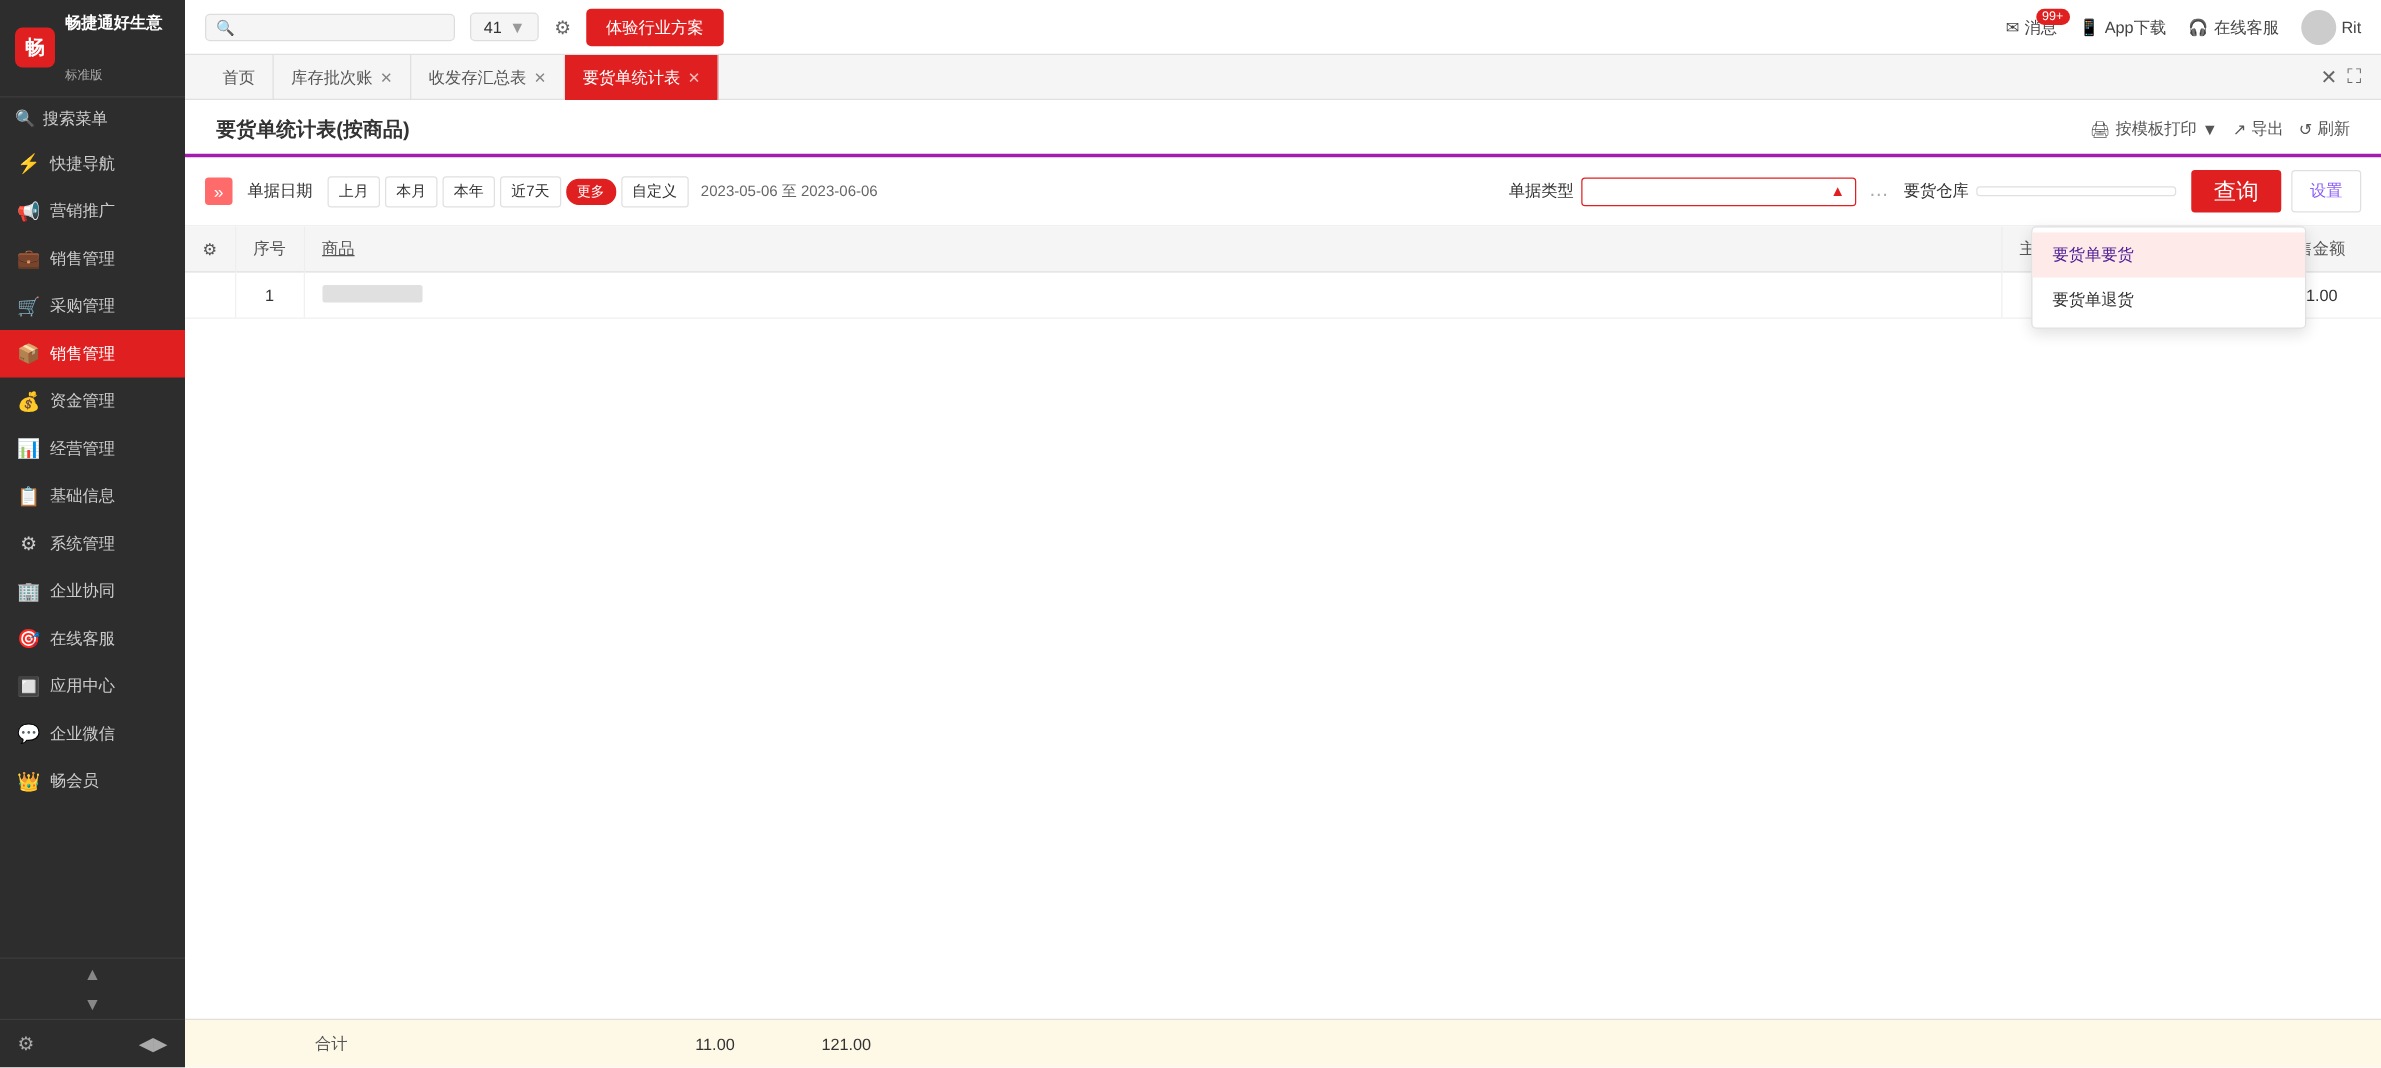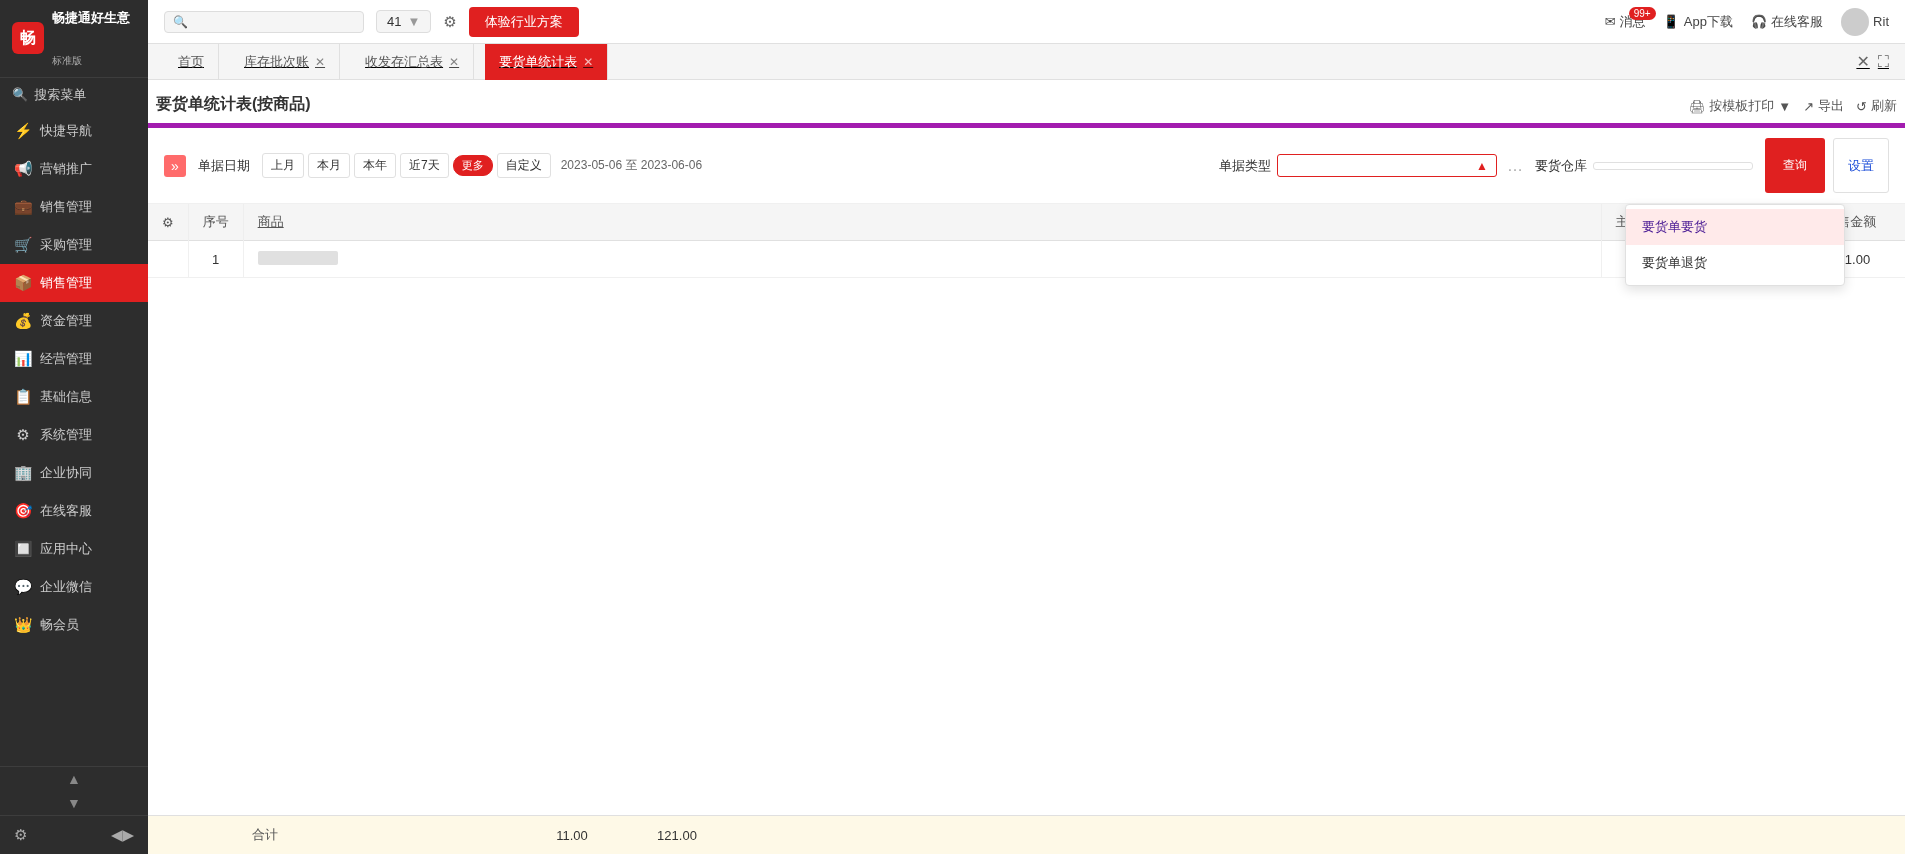--- a/index.html
+++ b/index.html
@@ -147,22 +147,21 @@
     }
 
     
     .tabs-bar {
       background: #f5f5f5;
       border-bottom: 1px solid #e0e0e0;
       display: flex;
       align-items: center;
       padding: 0 16px;
       height: 36px;
-      gap: 11px;
-      text-decoration: underline;
+      gap: 0;
     }
     .tab-item {
       display: flex;
       align-items: center;
       padding: 0 14px;
       height: 36px;
       font-size: 13px;
       color: #555;
       cursor: pointer;
       border-right: 1px solid #e0e0e0;
@@ -180,25 +179,25 @@
 
     
     .page-content {
       flex: 1;
       background: #fff;
       display: flex;
       flex-direction: column;
       overflow: hidden;
     }
     .page-header {
-      padding: 14px 8px 8px;
-      display: flex;
-      align-items: flex-end;
+      padding: 14px 25px 8px;
+      display: flex;
+      align-items: flex-start;
       justify-content: space-between;
-      border-bottom: 5px solid #a21caf;
+      border-bottom: 3px solid #a21caf;
     }
     .page-title {
       font-size: 16px;
       font-weight: bold;
       color: #333;
     }
     .page-header-actions { display: flex; align-items: center; gap: 12px; font-size: 13px; color: #555; }
     .page-header-actions .action-btn { display: flex; align-items: center; gap: 4px; cursor: pointer; }
 
     
@@ -279,27 +278,27 @@
       display: flex;
       align-items: center;
       justify-content: space-between;
     }
     .filter-actions { margin-left: auto; display: flex; gap: 8px; }
     .btn-query {
       background: #e02020;
       color: #fff;
       border: none;
       border-radius: 3px;
-      padding: 19px 18px;
-      font-size: 12px;
+      padding: 5px 18px;
+      font-size: 18px;
       cursor: pointer;
     }
     .btn-settings {
       background: #fff;
-      color: #1d4ed8;
+      color: #8b5cf6;
       border: 1px solid #e0e0e0;
       border-radius: 3px;
       padding: 5px 14px;
       font-size: 13px;
       cursor: pointer;
     }
 
     
     .dropdown-overlay {
       position: absolute;

